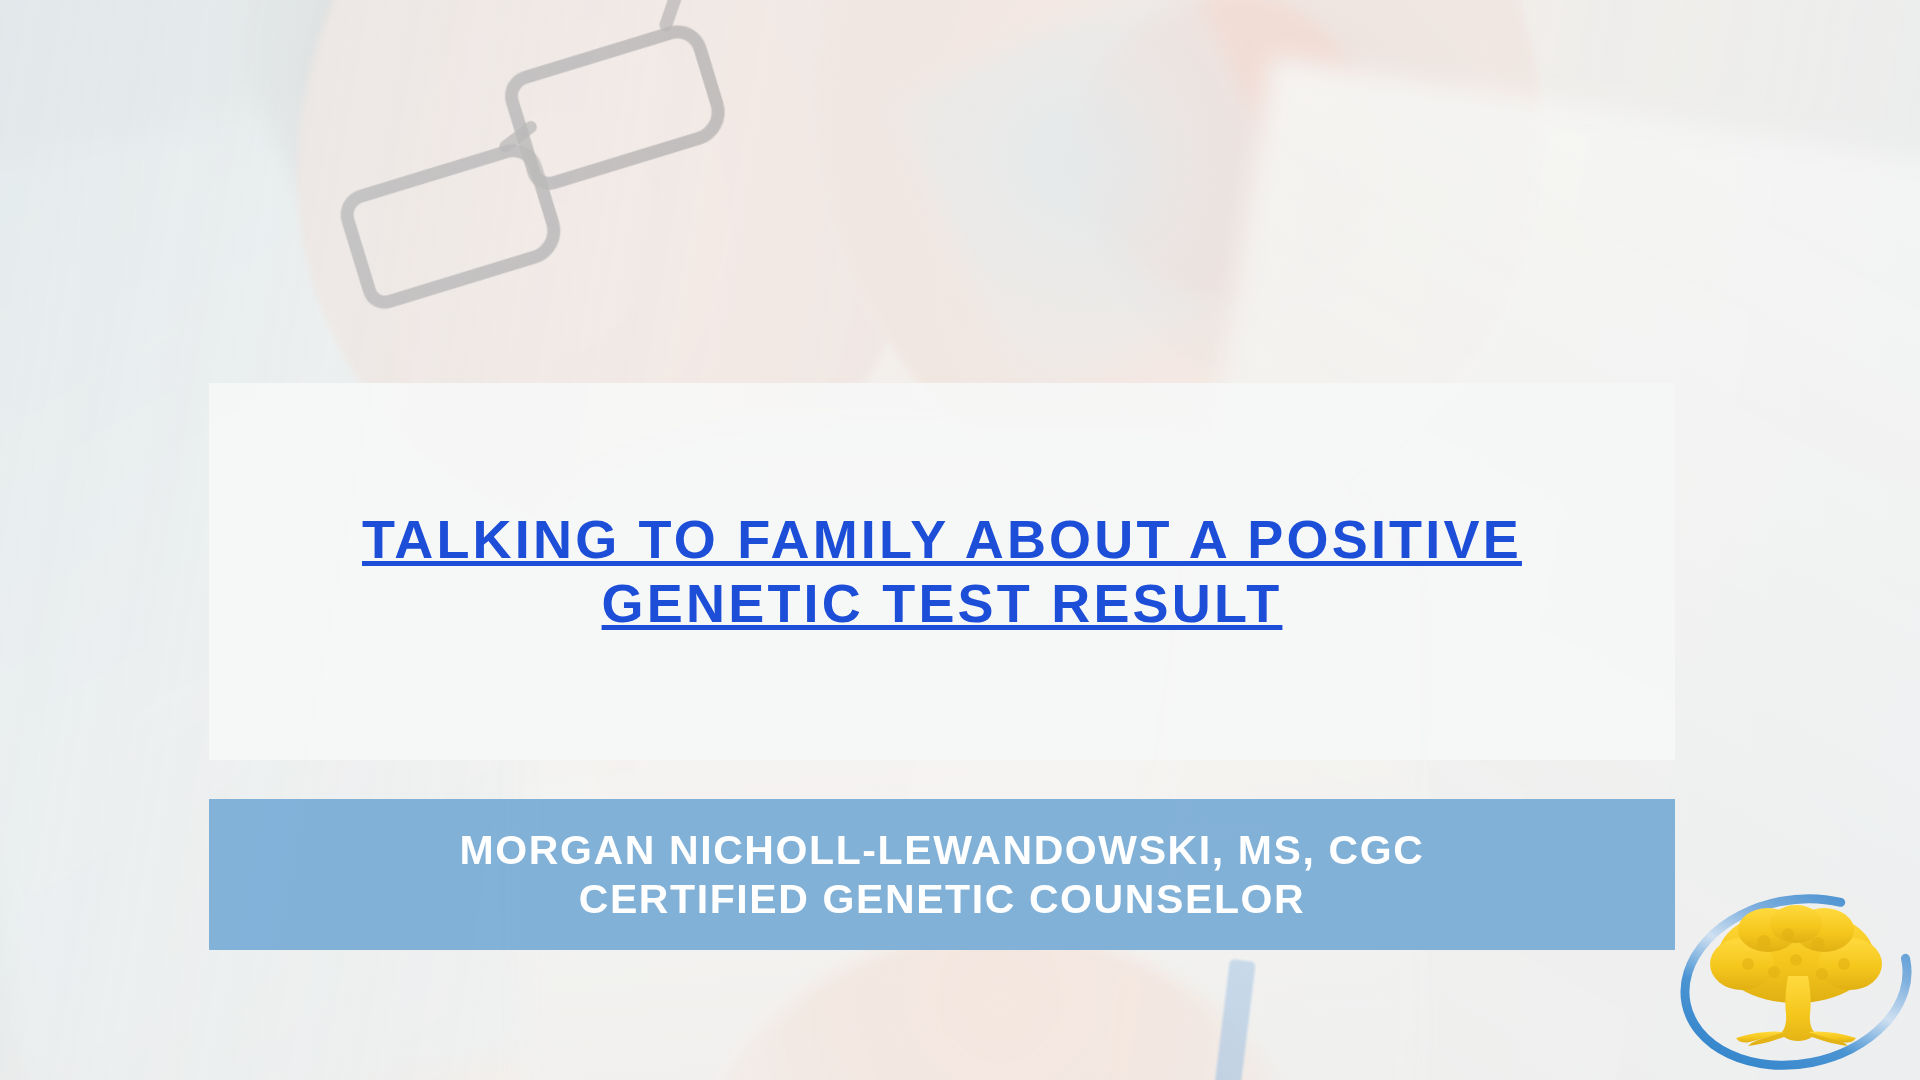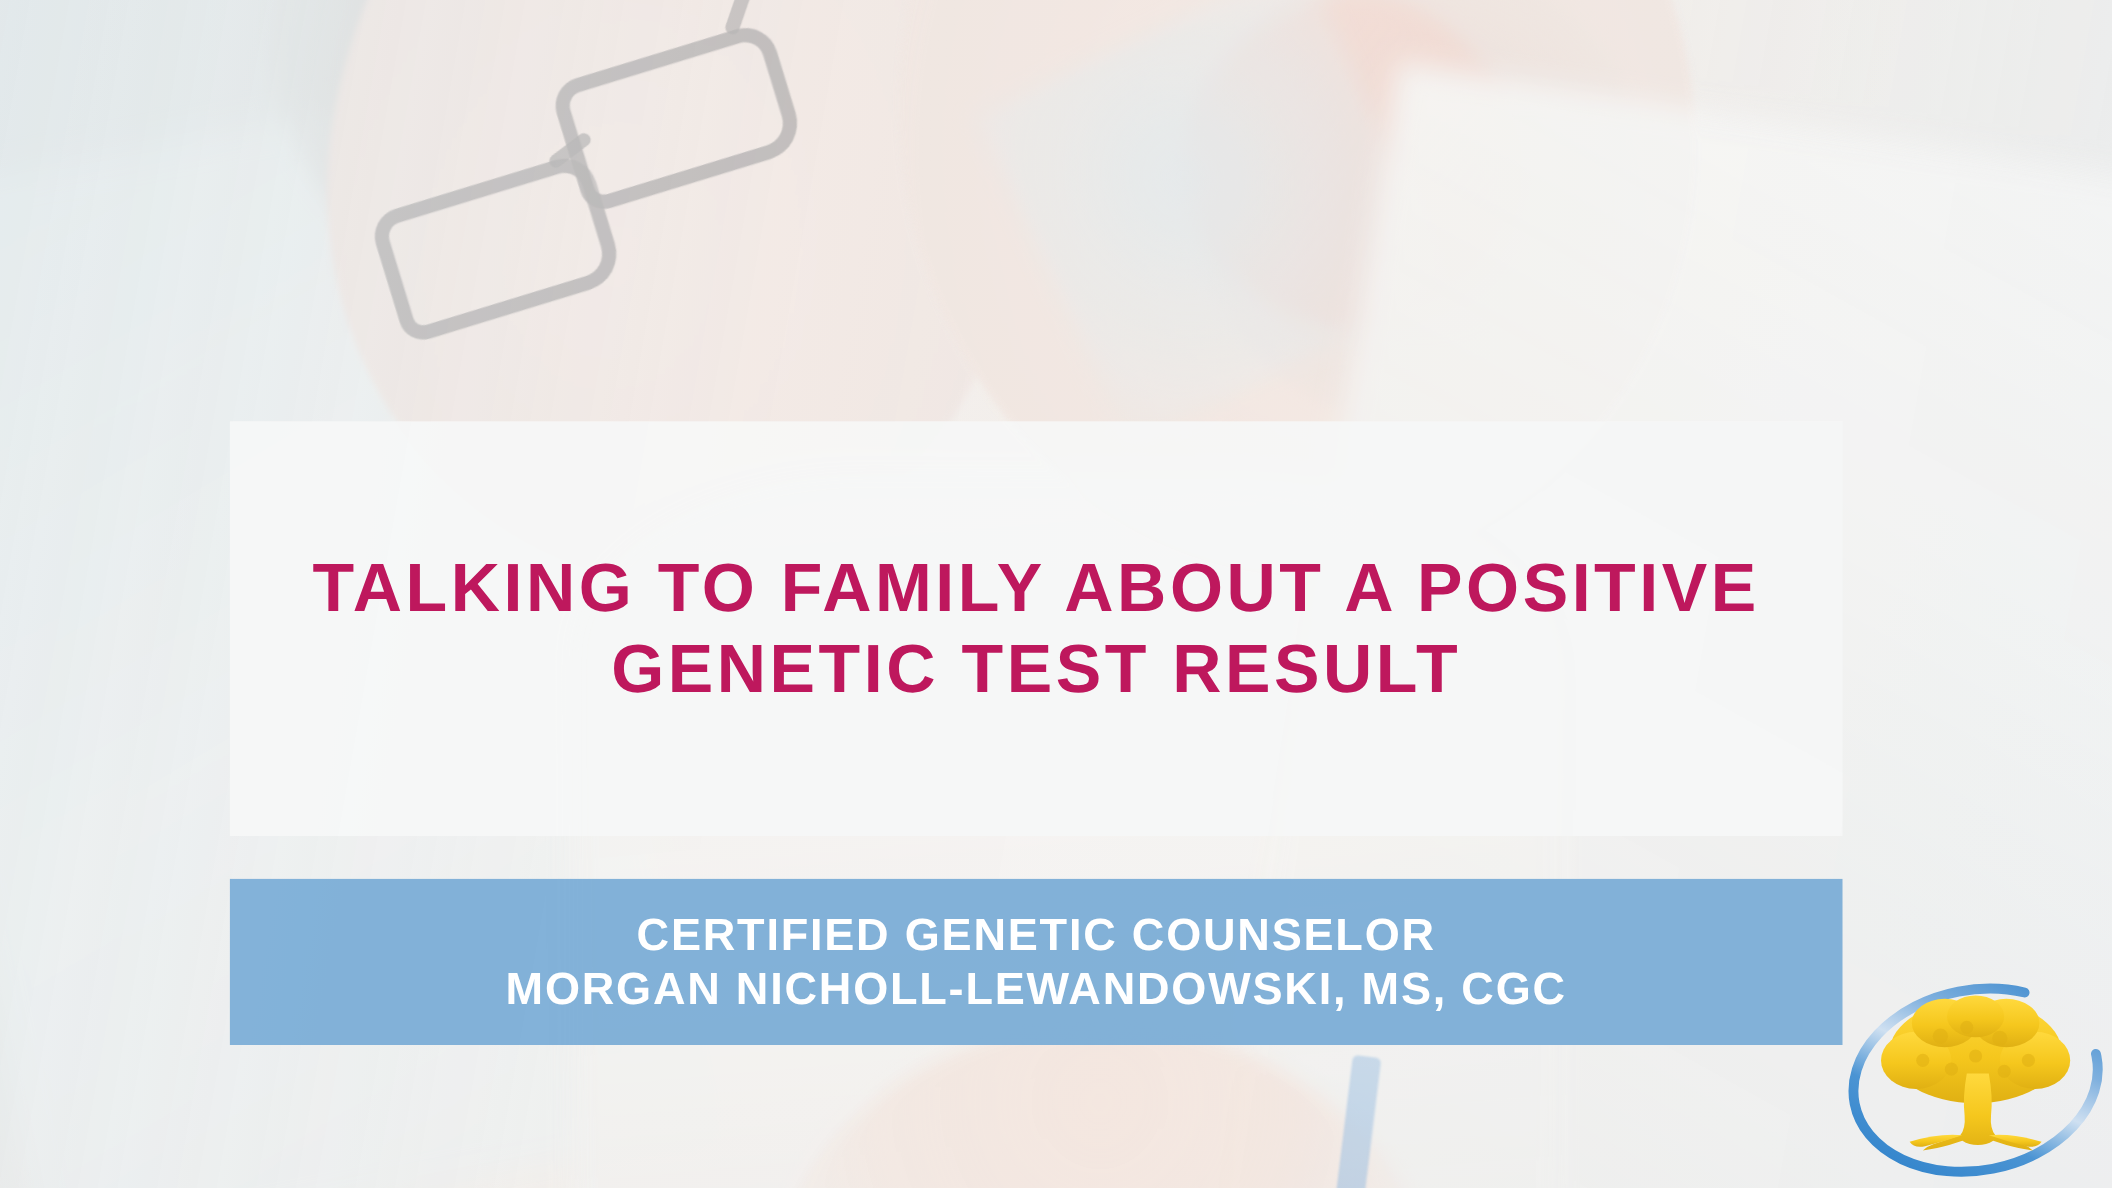--- a/index.html
+++ b/index.html
@@ -200,29 +200,30 @@
     height: 377px;
     background: rgba(246,247,247,.90);
     display: flex;
     align-items: center;
     justify-content: center;
     box-sizing: border-box;
     padding: 0 22px;
   }
   .title-text {
     margin: 0;
-    color: #be185d;
+    color: #1d4ed8;
     font-family: "Liberation Sans", "DejaVu Sans", sans-serif;
-    font-size: 62px;
+    font-size: 54px;
     font-weight: bold;
     letter-spacing: 3.2px;
     line-height: 1.18;
     text-align: center;
     text-transform: uppercase;
     width: 100%;
+    text-decoration: underline;
   }
 
   
   .byline-box {
     position: absolute;
     left: 209px;
     top: 799px;
     width: 1466px;
     height: 151px;
     background: rgba(122,172,214,.93);
@@ -281,22 +282,22 @@
     <div class="pen"></div>
     <div class="wash"></div>
     <div class="wash2"></div>
   </div>
 
   <div class="title-box">
     <h1 class="title-text">TALKING TO FAMILY ABOUT A POSITIVE GENETIC TEST RESULT</h1>
   </div>
 
   <div class="byline-box">
+    <div class="byline-line">MORGAN NICHOLL-LEWANDOWSKI, MS, CGC</div>
     <div class="byline-line">CERTIFIED GENETIC COUNSELOR</div>
-    <div class="byline-line">MORGAN NICHOLL-LEWANDOWSKI, MS, CGC</div>
   </div>
 
   <div class="logo">
     <svg viewBox="0 0 248 196" xmlns="http://www.w3.org/2000/svg" aria-hidden="true">
       <defs>
         <linearGradient id="swoosh" x1="0" y1="1" x2="1" y2="0">
           <stop offset="0%" stop-color="#2a7fc9"></stop>
           <stop offset="34%" stop-color="#4b94d3"></stop>
           <stop offset="52%" stop-color="#cfe0f1"></stop>
           <stop offset="68%" stop-color="#7fb0de"></stop>

